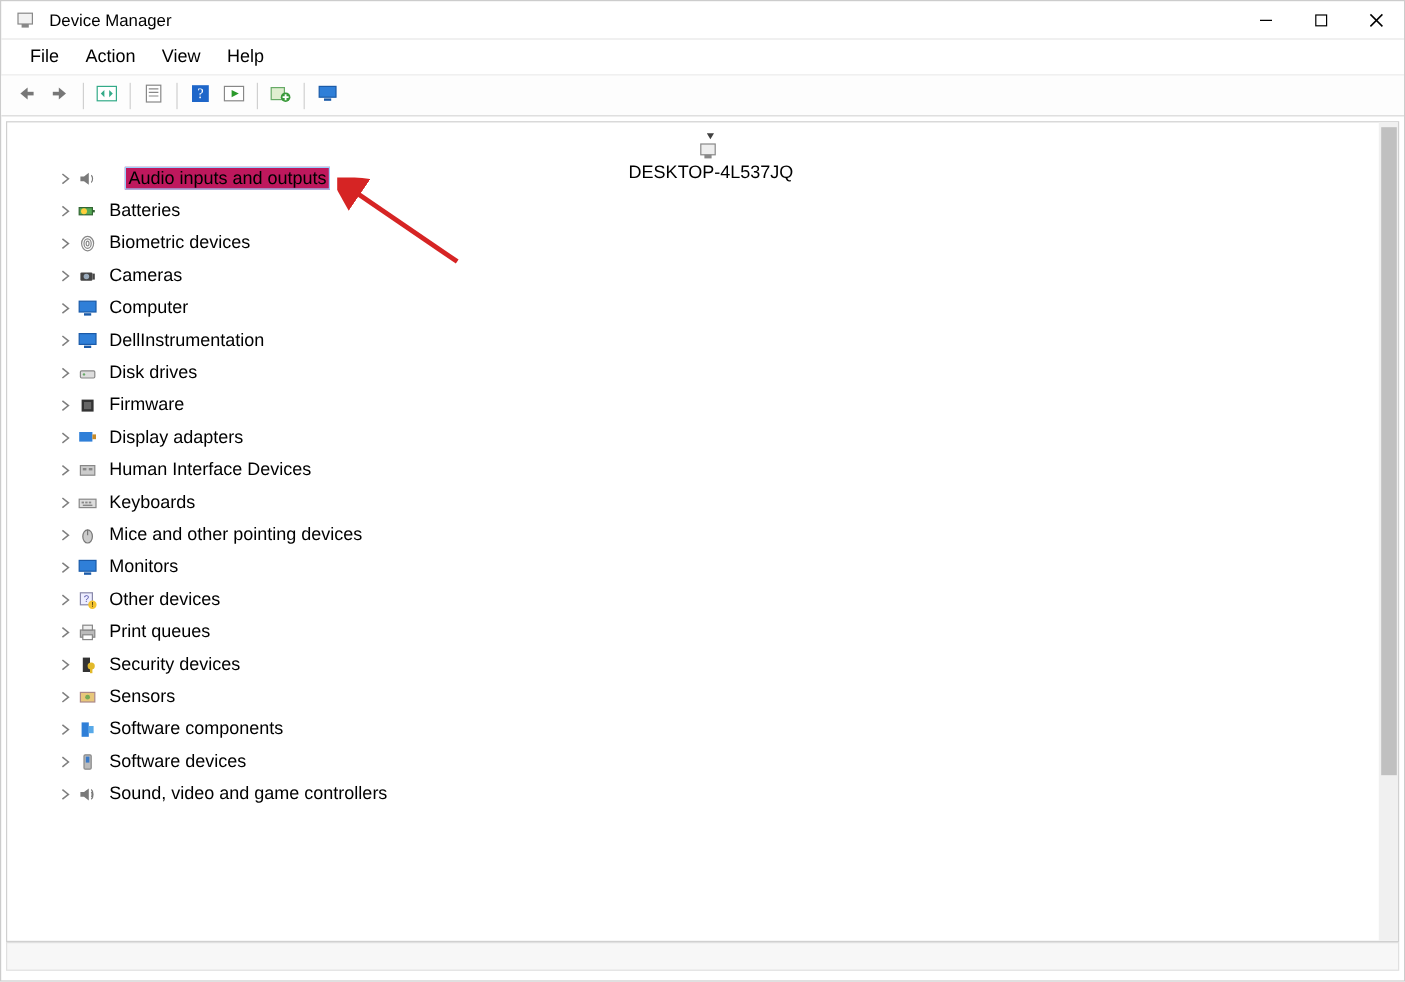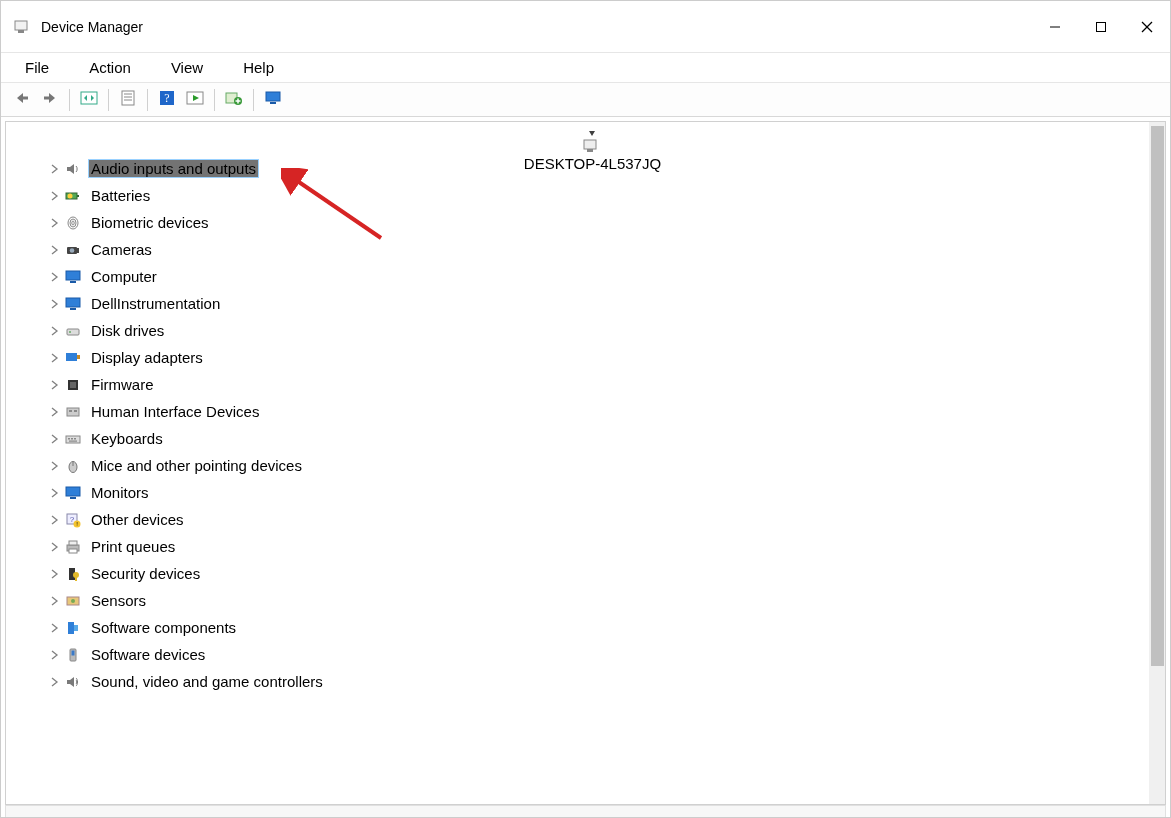--- a/index.html
+++ b/index.html
@@ -7,38 +7,38 @@
     font-family: "Segoe UI", Tahoma, sans-serif;
     font-size: 14px;
     background: #fff;
     color: #000;
     width: 1171px;
     height: 818px;
     overflow: hidden;
     border: 1px solid #ccc;
   }
   .titlebar {
-    height: 52px;
+    height: 32px;
     display: flex;
     align-items: center;
     padding: 0 0 0 12px;
     border-bottom: 1px solid #e6e6e6;
   }
   .titlebar .app-icon {
     width: 16px; height: 16px; margin-right: 12px;
     display: inline-flex; align-items: center; justify-content: center;
   }
   .titlebar .title { flex: 1; font-size: 14px; }
   .winctrl { width: 46px; height: 44px; display:flex; align-items:center; justify-content:center; }
 
   .menubar {
     height: 30px;
     display: flex;
     align-items: center;
-    gap: 24px;
+    gap: 6px;
     padding: 0 16px;
     border-bottom: 1px solid #e6e6e6;
     font-size: 15px;
   }
   .menubar .menu-item { padding: 3px 8px; }
 
   .toolbar {
     height: 34px;
     display: flex;
     align-items: center;
@@ -83,21 +83,21 @@
     margin-right: 2px;
   }
   .tree-row .icon {
     width: 18px; height: 18px;
     display:inline-flex; align-items:center; justify-content:center;
     margin-right: 6px;
   }
   .tree-row.root { padding-left: 8px; flex-direction: column; }
   .tree-row.child { padding-left: 34px; }
   .tree-row .label { padding: 1px 3px; }
-  .tree-row.selected .label { background:#737373; border:1px solid #99d1ff; padding:0 2px;}
+  .tree-row.selected .label { background:#be185d; border:1px solid #99d1ff; padding:0 2px;margin-left:16px;}
 
   .scrollbar-track {
     position: absolute; right:0; top:0; bottom:0; width:16px;
     background:#f0f0f0;
   }
   .scrollbar-thumb {
     position:absolute; right:1px; top:4px; width:13px; height:540px;
     background:#c0c0c0; border-radius:0;
   }
 
@@ -331,39 +331,39 @@
         <span class="label">Disk drives</span>
       </div>
       <div class="tree-row child">
         <span class="expander">
           <svg width="10" height="10" viewBox="0 0 10 10">
             <path d="M3 1 L8 5 L3 9" fill="none" stroke="#808080" stroke-width="1.3"></path>
           </svg>
         </span>
         <span class="icon">
           <svg width="16" height="16" viewBox="0 0 16 16">
+            <rect x="3" y="3" width="10" height="10" fill="#333"></rect>
+            <rect x="5" y="5" width="6" height="6" fill="#666"></rect>
+          </svg>
+        </span>
+        <span class="label">Firmware</span>
+      </div>
+      <div class="tree-row child">
+        <span class="expander">
+          <svg width="10" height="10" viewBox="0 0 10 10">
+            <path d="M3 1 L8 5 L3 9" fill="none" stroke="#808080" stroke-width="1.3"></path>
+          </svg>
+        </span>
+        <span class="icon">
+          <svg width="16" height="16" viewBox="0 0 16 16">
             <rect x="1" y="3" width="11" height="8" fill="#2f7fd8"></rect>
             <rect x="12" y="5" width="3" height="4" fill="#c78a28"></rect>
           </svg>
         </span>
         <span class="label">Display adapters</span>
-      </div>
-      <div class="tree-row child">
-        <span class="expander">
-          <svg width="10" height="10" viewBox="0 0 10 10">
-            <path d="M3 1 L8 5 L3 9" fill="none" stroke="#808080" stroke-width="1.3"></path>
-          </svg>
-        </span>
-        <span class="icon">
-          <svg width="16" height="16" viewBox="0 0 16 16">
-            <rect x="3" y="3" width="10" height="10" fill="#333"></rect>
-            <rect x="5" y="5" width="6" height="6" fill="#666"></rect>
-          </svg>
-        </span>
-        <span class="label">Firmware</span>
       </div>
       <div class="tree-row child">
         <span class="expander">
           <svg width="10" height="10" viewBox="0 0 10 10">
             <path d="M3 1 L8 5 L3 9" fill="none" stroke="#808080" stroke-width="1.3"></path>
           </svg>
         </span>
         <span class="icon">
           <svg width="16" height="16" viewBox="0 0 16 16">
             <rect x="2" y="4" width="12" height="8" fill="#ccc" stroke="#888"></rect>

